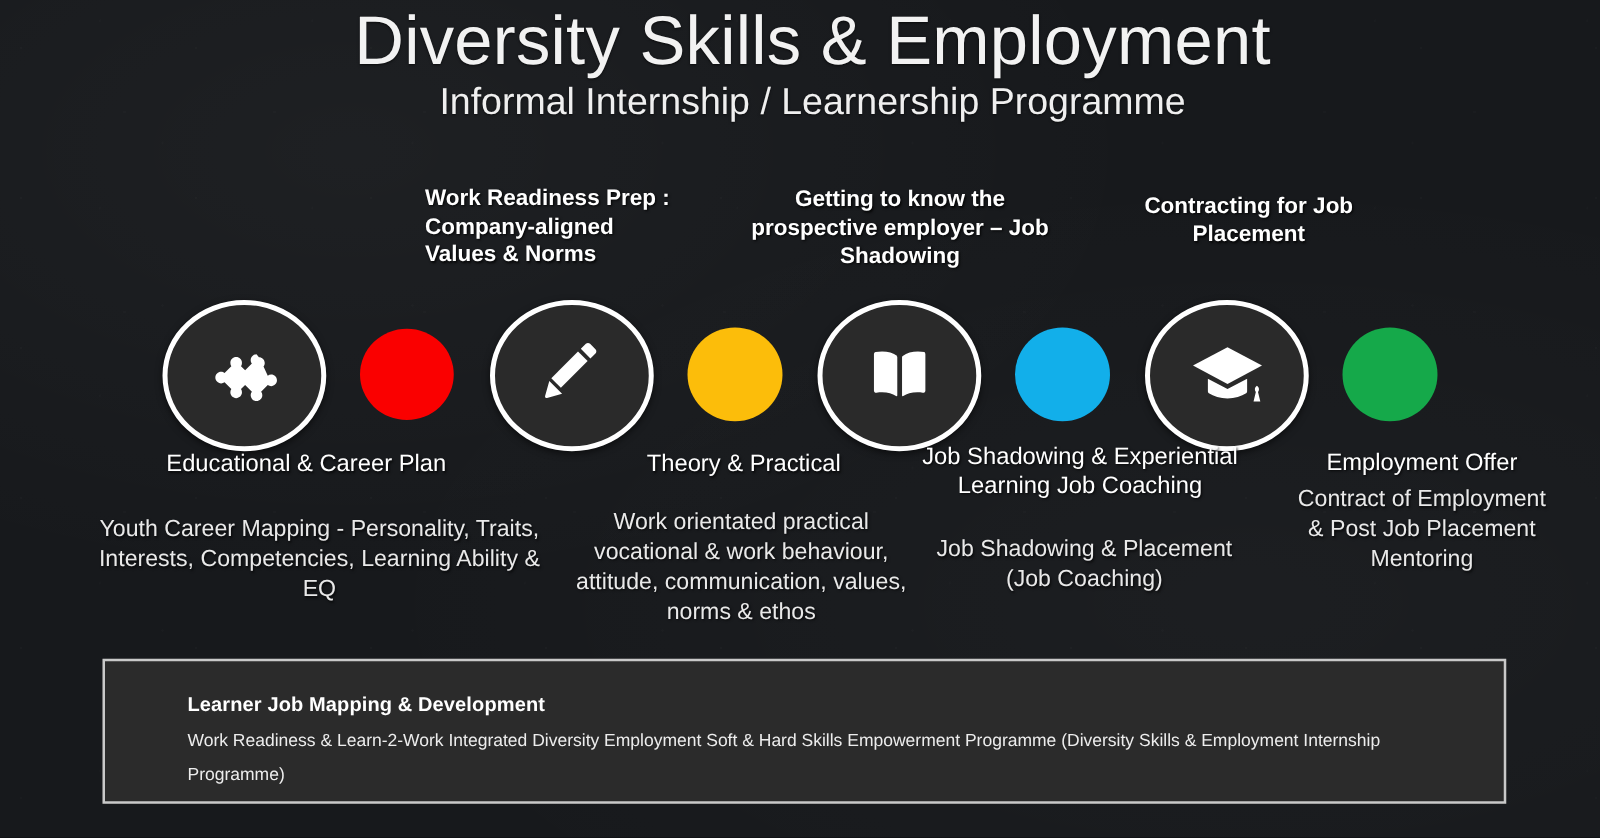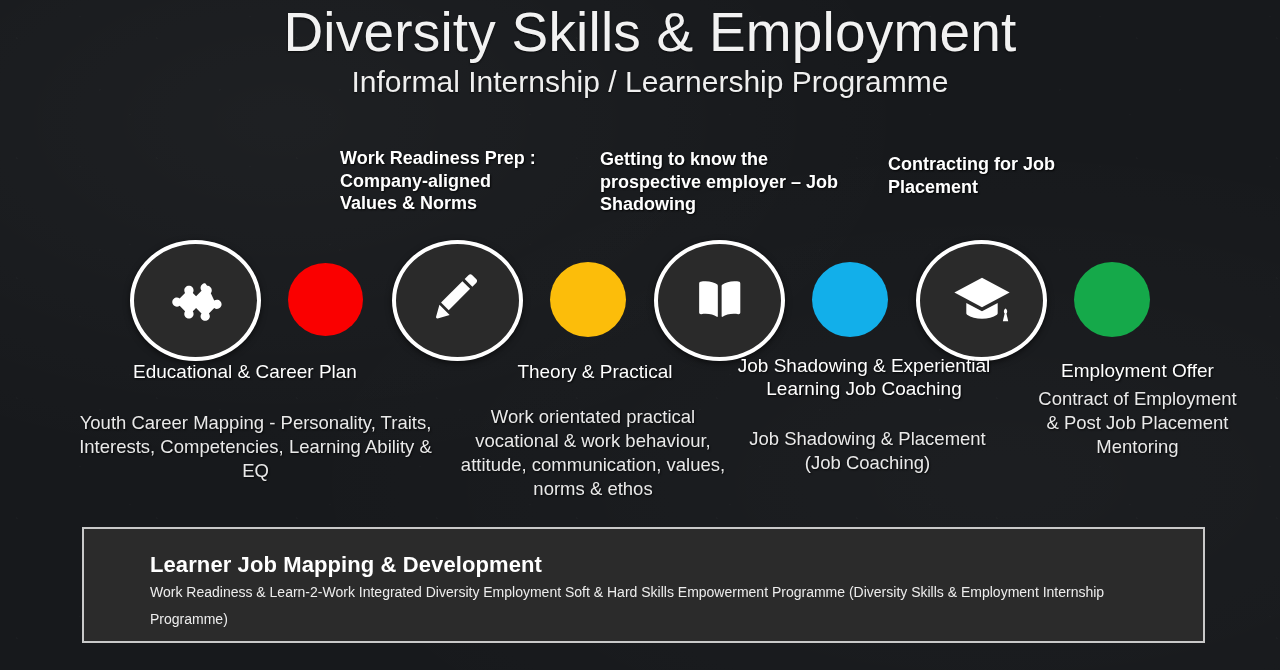--- a/index.html
+++ b/index.html
@@ -63,20 +63,21 @@
     text-shadow: 0 1px 2px rgba(0,0,0,.6);
   }
   .top-caption {
     position: absolute;
     z-index: 4;
     font-size: 18px;
     line-height: 22.5px;
     font-weight: bold;
     color: #ffffff;
     text-shadow: 1px 1px 2px rgba(0,0,0,.85);
+    text-align: center;
   }
   .tc-left { text-align: left; }
   .tc-right { text-align: left; }
 
   
   .circle {
     position: absolute;
     z-index: 3;
     border-radius: 50%;
     background: #2a2a2a;
@@ -124,21 +125,21 @@
     top: 527px;
     width: 1123px;
     height: 116px;
     box-sizing: border-box;
     background: #2b2b2b;
     border: 2px solid #c9c9c9;
     z-index: 3;
     padding: 22px 0 0 66px;
   }
   .footer-title {
-    font-size: 22px;
+    font-size: 16px;
     line-height: 28px;
     font-weight: bold;
     color: #ffffff;
     letter-spacing: .1px;
   }
   .footer-body {
     font-size: 14px;
     line-height: 27px;
     font-weight: 400;
     color: #ededed;

